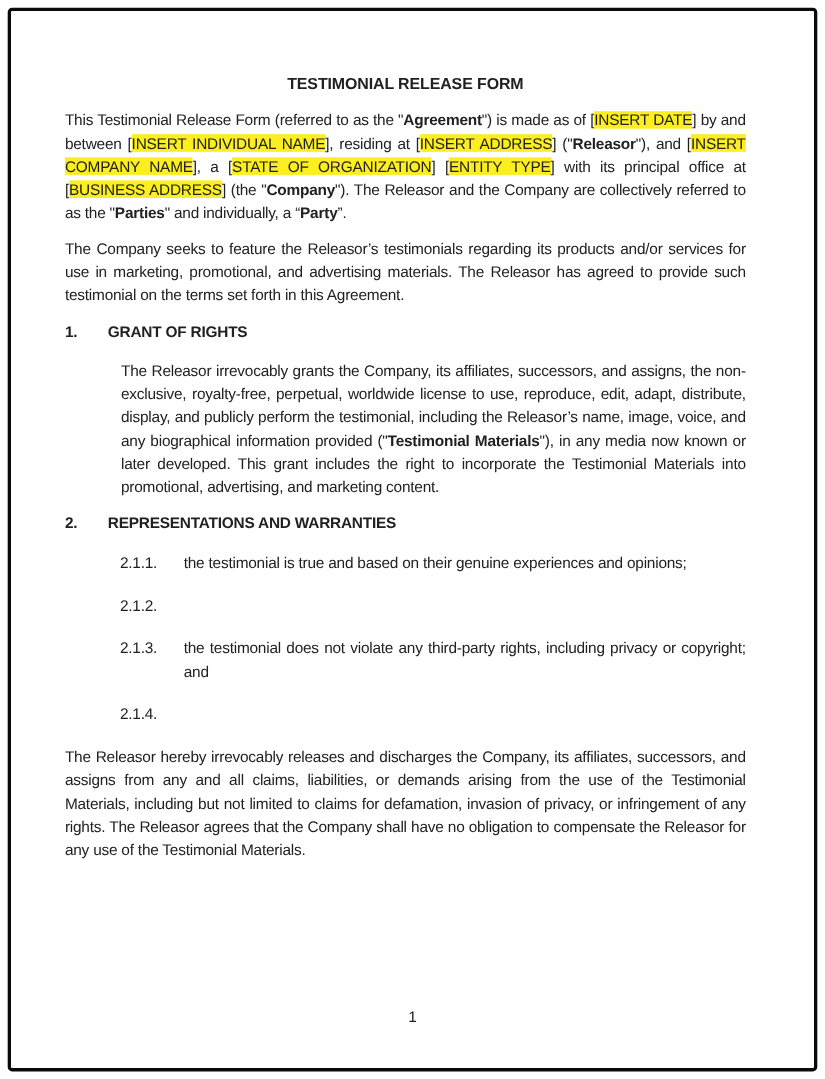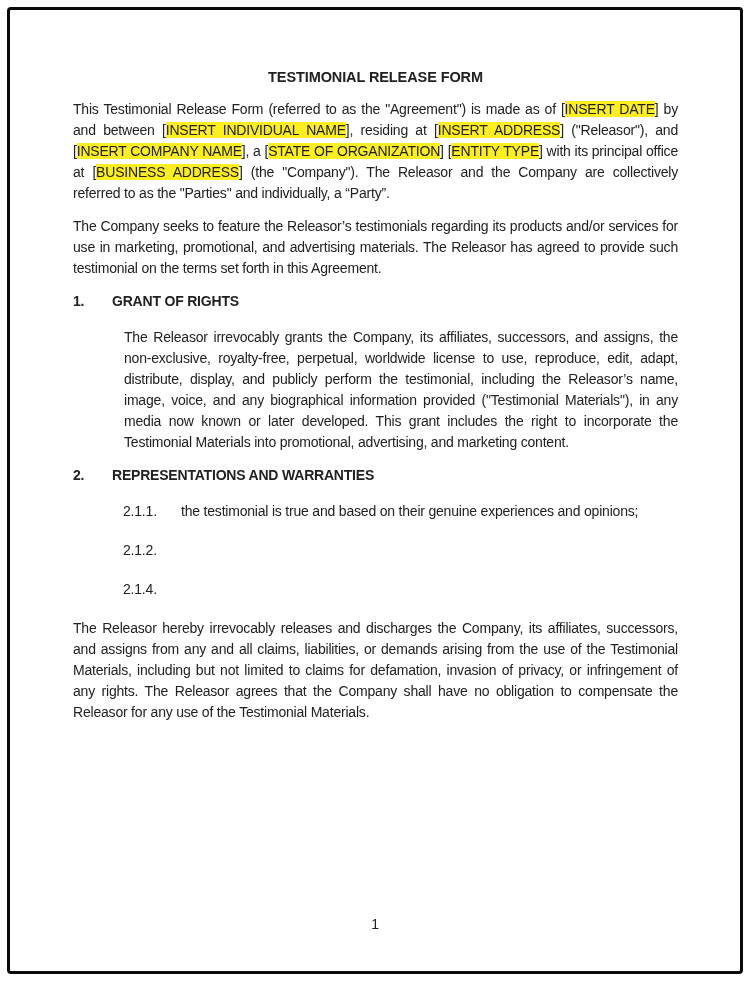--- a/index.html
+++ b/index.html
@@ -5,38 +5,38 @@
   :root { --hl:#fcee21; --ink:#212121; }
   * { box-sizing: border-box; }
   html,body { margin:0; padding:0; background:#ffffff; }
   .canvas {
     width:750px; height:981px; position:relative; background:#ffffff;
     font-family:"Liberation Sans", sans-serif;
   }
   .sheet {
     position:absolute; left:7px; top:7px; width:736px; height:967px;
     background:#ffffff; border:3px solid #0a0a0a; border-radius:4px;
-    padding:57px 62px 0 63px;
+    padding:57px 62px 0 49px;
     color:var(--ink);
     font-size:14px; line-height:21px; letter-spacing:-0.2px;
   }
   .title {
     margin:0 0 11px 0; text-align:center;
     font-size:14.5px; font-weight:700; letter-spacing:-0.1px;
   }
   .para { margin:0 0 12px 0; text-align:justify; }
   .body-indent { margin-left:51px; }
   .h-row { display:flex; font-weight:700; margin:0 0 15px 0; }
   .h-row .num { flex:0 0 39px; }
   .item { display:flex; margin:0 0 18px 0; }
   .item .num { flex:0 0 39px; }
   .item.sub { margin-left:50px; }
   .item.sub .num { flex:0 0 58px; }
   .item .item-text { flex:1; text-align:justify; }
-  .b { font-weight:400; }
+  .b { font-weight:700; }
   .hl { background:var(--hl); }
   .page-number {
     position:absolute; left:0; right:0; bottom:36px;
     text-align:center; font-size:14px;
   }
 </style>
 </head>
 <body>
 
 <div class="canvas">
@@ -63,20 +63,24 @@
 
     <div class="item sub">
       <span class="num">2.1.1.</span>
       <span class="item-text"><span>the testimonial is true and based on their genuine experiences and opinions;</span></span>
     </div>
 
     <div class="item sub">
       <span class="num">2.1.2.</span>
     </div>
 
+    <div class="item sub">
+      <span class="num">2.1.3.</span>
+      <span class="item-text"><span>the testimonial does not violate any third-party rights, including privacy or copyright; and</span></span>
+    </div>
 
     <div class="item sub">
       <span class="num">2.1.4.</span>
     </div>
 
     <div class="item">
       <span class="item-text"><span>The Releasor hereby irrevocably releases and discharges the Company, its affiliates, successors, and assigns from any and all claims, liabilities, or demands arising from the use of the Testimonial Materials, including but not limited to claims for defamation, invasion of privacy, or infringement of any rights. The Releasor agrees that the Company shall have no obligation to compensate the Releasor for any use of the Testimonial Materials.</span></span>
     </div>
 
     <div class="page-number">1</div>

